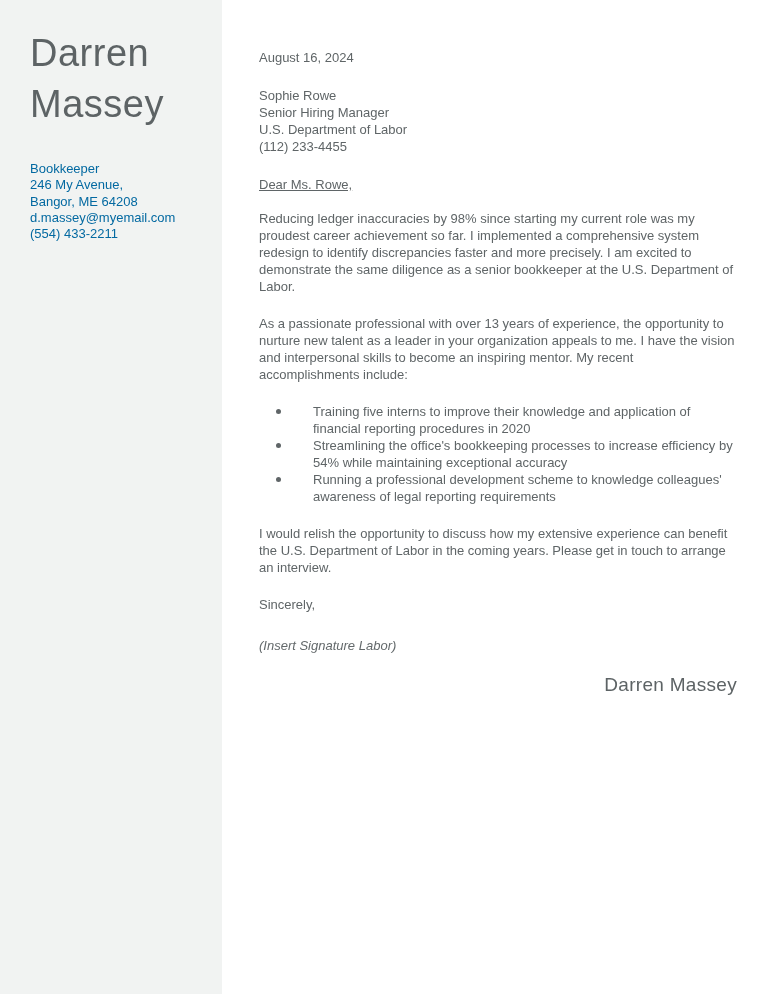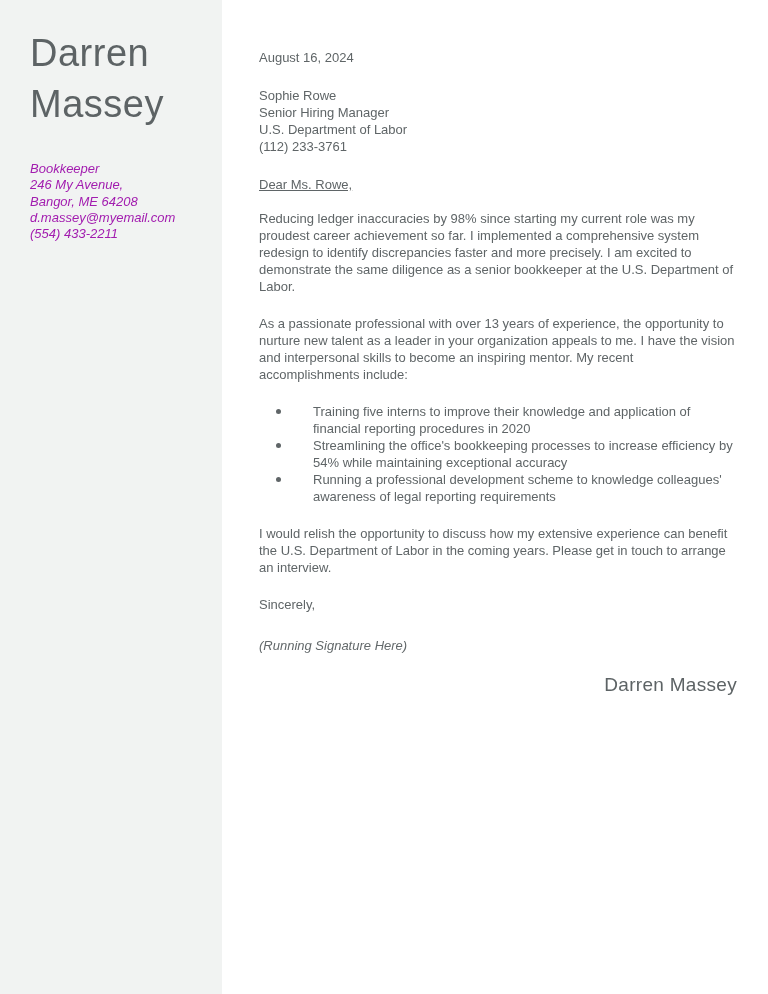--- a/index.html
+++ b/index.html
@@ -27,22 +27,21 @@
     font-size: 38px;
     line-height: 51px;
     font-weight: 400;
     color: #5d6365;
     letter-spacing: 0.5px;
   }
   .sidebar-contact {
     margin-top: 31px;
     font-size: 13px;
     line-height: 16.3px;
-    color: #a21caf;
-    font-style: italic;
+    color: #0369a1;
   }
   .main {
     position: absolute;
     left: 231px; top: 0;
     width: 537px;
     height: 994px;
     padding: 49px 31px 0 28px;
     color: #5f6567;
     font-size: 13px;
     line-height: 17px;
@@ -103,21 +102,21 @@
   </aside>
 
   <main class="main">
 
     <div class="date-line">August 16, 2024</div>
 
     <div class="recipient-block">
       <div>Sophie Rowe</div>
       <div>Senior Hiring Manager</div>
       <div>U.S. Department of Labor</div>
-      <div>(112) 233-3761</div>
+      <div>(112) 233-4455</div>
     </div>
 
     <div class="greeting">Dear Ms. Rowe,</div>
 
     <p class="para para-space">Reducing ledger inaccuracies by 98% since starting my current role was my proudest career achievement so far. I implemented a comprehensive system redesign to identify discrepancies faster and more precisely. I am excited to demonstrate the same diligence as a senior bookkeeper at the U.S. Department of Labor.</p>
 
     <p class="para para-space">As a passionate professional with over 13 years of experience, the opportunity to nurture new talent as a leader in your organization appeals to me. I have the vision and interpersonal skills to become an inspiring mentor. My recent accomplishments include:</p>
 
     <div class="bullet-list">
       <div class="bullet-item">
@@ -131,19 +130,19 @@
       <div class="bullet-item">
         <span class="bullet-dot"></span>
         <span class="bullet-text">Running a professional development scheme to knowledge colleagues' awareness of legal reporting requirements</span>
       </div>
     </div>
 
     <p class="para para-space">I would relish the opportunity to discuss how my extensive experience can benefit the U.S. Department of Labor in the coming years. Please get in touch to arrange an interview.</p>
 
     <div class="closing">Sincerely,</div>
 
-    <div class="signature-placeholder">(Running Signature Here)</div>
+    <div class="signature-placeholder">(Insert Signature Labor)</div>
 
     <div class="signature-name">Darren Massey</div>
 
   </main>
 
 </div>
 
 </body></html>

